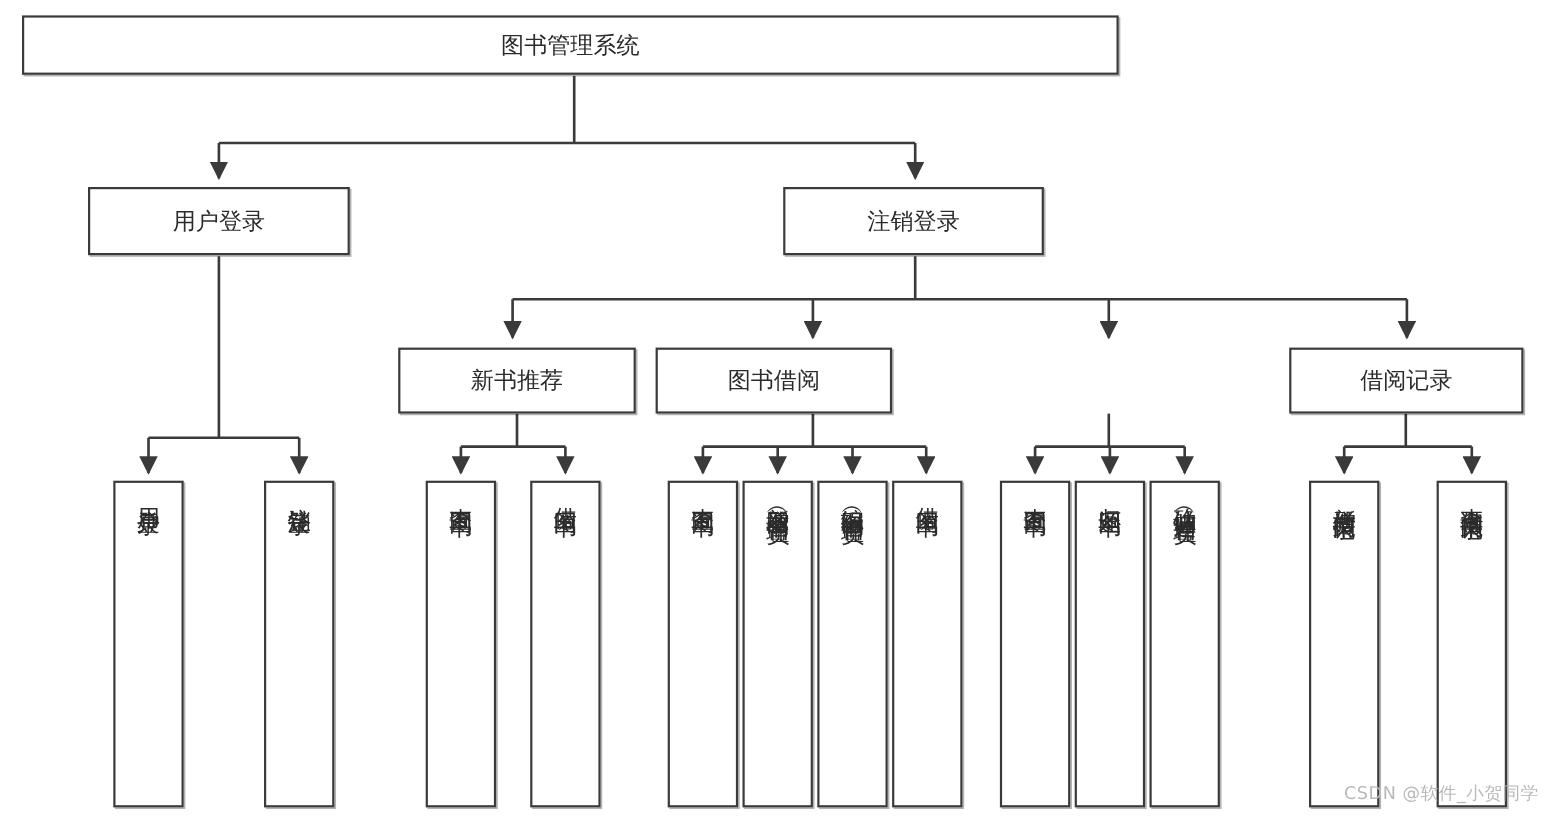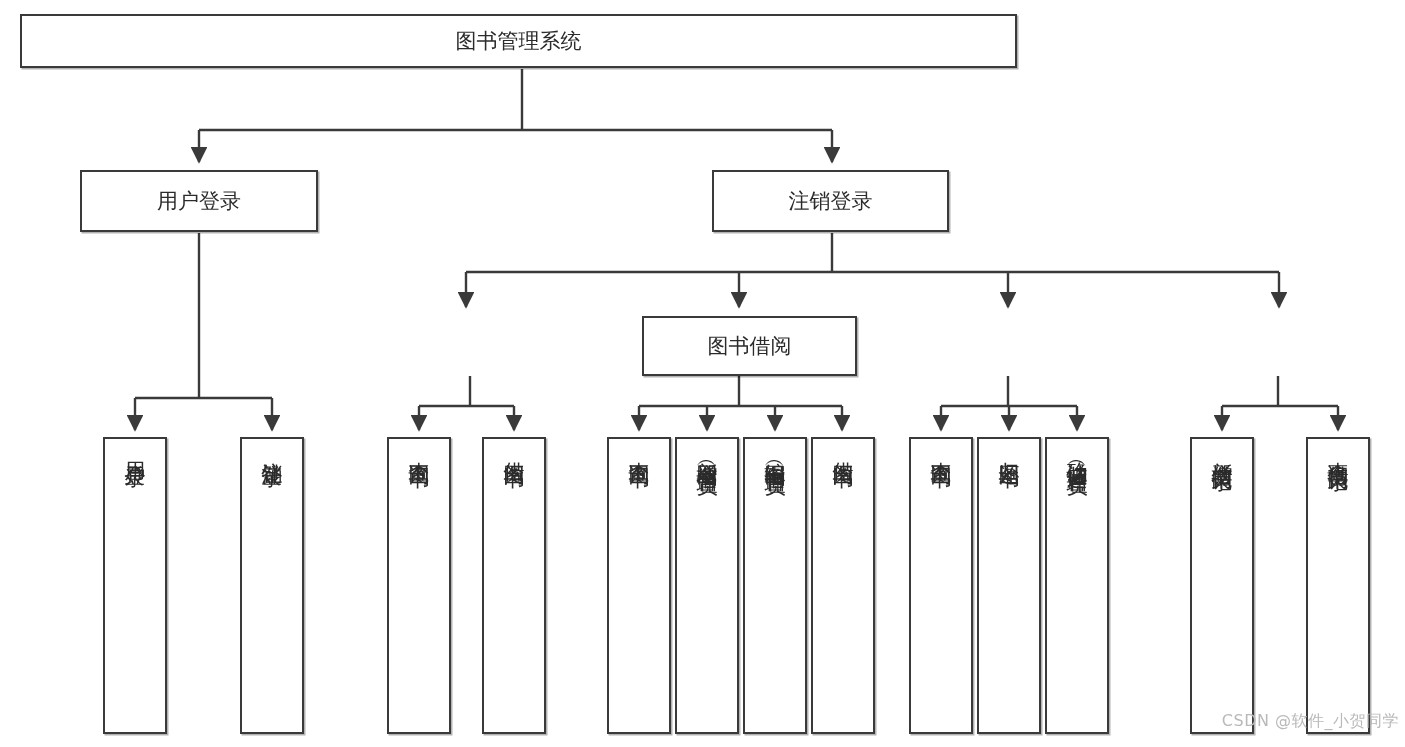--- a/index.html
+++ b/index.html
@@ -125,22 +125,28 @@
     <span class="label">图书管理系统</span>
   </div>
 
   <div class="node horiz" style="left:80px; top:170px; width:238px; height:62px;">
     <span class="label">用户登录</span>
   </div>
   <div class="node horiz" style="left:712px; top:170px; width:237px; height:62px;">
     <span class="label">注销登录</span>
   </div>
 
-  <div class="node horiz" style="left:642px; top:316px; width:215px; height:60px;">
+  <div class="node horiz" style="left:362px; top:316px; width:216px; height:60px;">
+    <span class="label">新书推荐</span>
+  </div>
+  <div class="node horiz" style="left:596px; top:316px; width:215px; height:60px;">
     <span class="label">图书借阅</span>
+  </div>
+  <div class="node horiz" style="left:1172px; top:316px; width:213px; height:60px;">
+    <span class="label">借阅记录</span>
   </div>
 
   <div class="node vert" style="left:103px; top:437px; width:64px; height:297px;">
     <span class="label">用户登录</span>
   </div>
   <div class="node vert" style="left:240px; top:437px; width:64px; height:297px;">
     <span class="label">注销登录</span>
   </div>
 
   <div class="node vert" style="left:387px; top:437px; width:64px; height:297px;">

